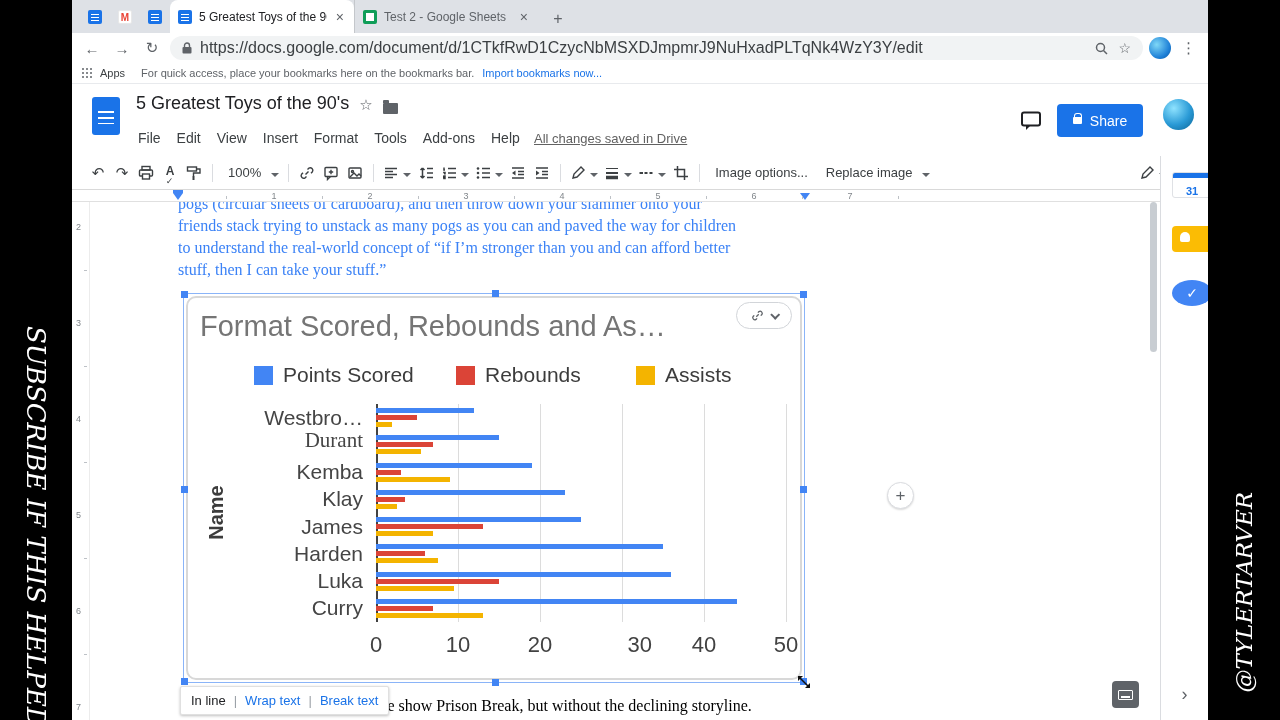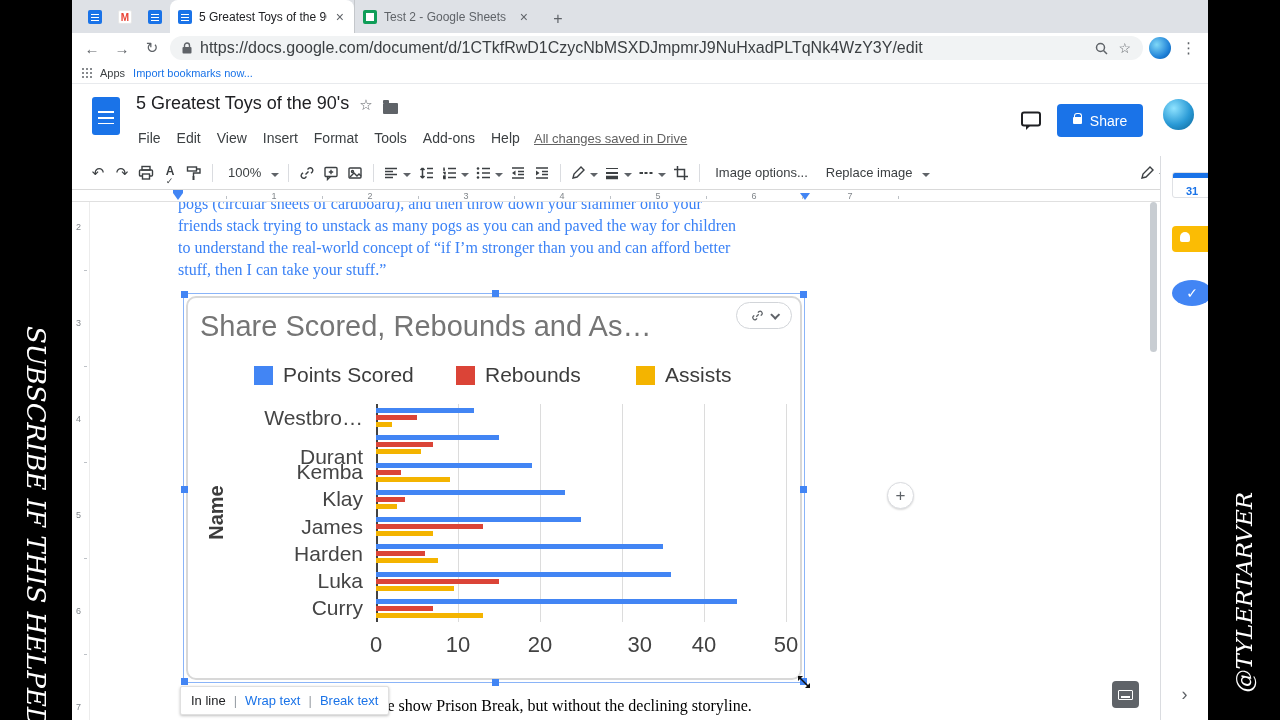--- a/index.html
+++ b/index.html
@@ -258,20 +258,21 @@
           <i></i>
           <i></i>
           <i></i>
           <i></i>
           <i></i>
           <i></i>
           <i></i>
           <i></i>
         </div>
       <span class="apps-label">Apps</span>
+      <span class="bm-hint">For quick access, place your bookmarks here on the bookmarks bar.</span>
       <a class="bm-link">Import bookmarks now...</a>
     </div>
 
     <div class="docs-header">
       <div class="docs-logo"></div>
       <div class="title-row">
         <span class="doc-title">5 Greatest Toys of the 90's</span>
         <span class="title-star">☆</span>
         <span class="folder-ic"></span>
       </div>
@@ -470,21 +471,21 @@
       <div class="para-top" id="para-top">
           <div class="dline">pogs (circular sheets of cardboard), and then throw down your slammer onto your</div>
           <div class="dline">friends stack trying to unstack as many pogs as you can and paved the way for children</div>
           <div class="dline">to understand the real-world concept of “if I’m stronger than you and can afford better</div>
           <div class="dline">stuff, then I can take your stuff.”</div>
         </div>
 
       <div class="image-wrap">
         <div class="chart-bg"></div>
         <div id="chart">
-          <div class="chart-title">Share Scored, Rebounds and As…</div>
+          <div class="chart-title">Format Scored, Rebounds and As…</div>
           <div class="link-pill">
             <svg width="13" height="13" viewBox="0 0 16 16" fill="none" stroke="#5f6368" stroke-width="1.6">
                 <path d="M6.5 9.5l3-3"></path>
                 <path d="M8.5 4.5l1.3-1.3a2.6 2.6 0 013.6 3.6L12 8.2"></path>
                 <path d="M7.5 11.5l-1.3 1.3a2.6 2.6 0 01-3.6-3.6L4 7.8"></path>
               </svg>
             <span class="chev-dn"></span>
           </div>
           <div class="ylabel">Name</div>
         <div class="legend-item" style="left: 70px;">
@@ -508,21 +509,21 @@
             <div class="gridline" style="left: 438px;"></div>
             <div class="xtick" style="left: 408px; text-align: right;">30</div>
             <div class="gridline" style="left: 520px;"></div>
             <div class="xtick" style="left: 490px;">40</div>
             <div class="gridline" style="left: 602px;"></div>
             <div class="xtick" style="left: 572px;">50</div>
             <div class="cat-label" style="top: 111.625px;">Westbro…</div>
             <div class="bar" style="left: 192px; top: 114.125px; width: 98.4px; background: rgb(66, 133, 244);"></div>
             <div class="bar" style="left: 192px; top: 121.125px; width: 41px; background: rgb(219, 68, 55);"></div>
             <div class="bar" style="left: 192px; top: 128.125px; width: 16.4px; background: rgb(244, 180, 0);"></div>
-            <div class="cat-label" style="top: 151px;">Durant</div>
+            <div class="cat-label" style="top: 134px; font-family: Liberation Serif, serif;">Durant</div>
             <div class="bar" style="left: 192px; top: 141.375px; width: 123px; background: rgb(66, 133, 244);"></div>
             <div class="bar" style="left: 192px; top: 148.375px; width: 57.4px; background: rgb(219, 68, 55);"></div>
             <div class="bar" style="left: 192px; top: 155.375px; width: 45.1px; background: rgb(244, 180, 0);"></div>
             <div class="cat-label" style="top: 166.125px;">Kemba</div>
             <div class="bar" style="left: 192px; top: 168.625px; width: 155.8px; background: rgb(66, 133, 244);"></div>
             <div class="bar" style="left: 192px; top: 175.625px; width: 24.6px; background: rgb(219, 68, 55);"></div>
             <div class="bar" style="left: 192px; top: 182.625px; width: 73.8px; background: rgb(244, 180, 0);"></div>
             <div class="cat-label" style="top: 193.375px;">Klay</div>
             <div class="bar" style="left: 192px; top: 195.875px; width: 188.6px; background: rgb(66, 133, 244);"></div>
             <div class="bar" style="left: 192px; top: 202.875px; width: 28.7px; background: rgb(219, 68, 55);"></div>

